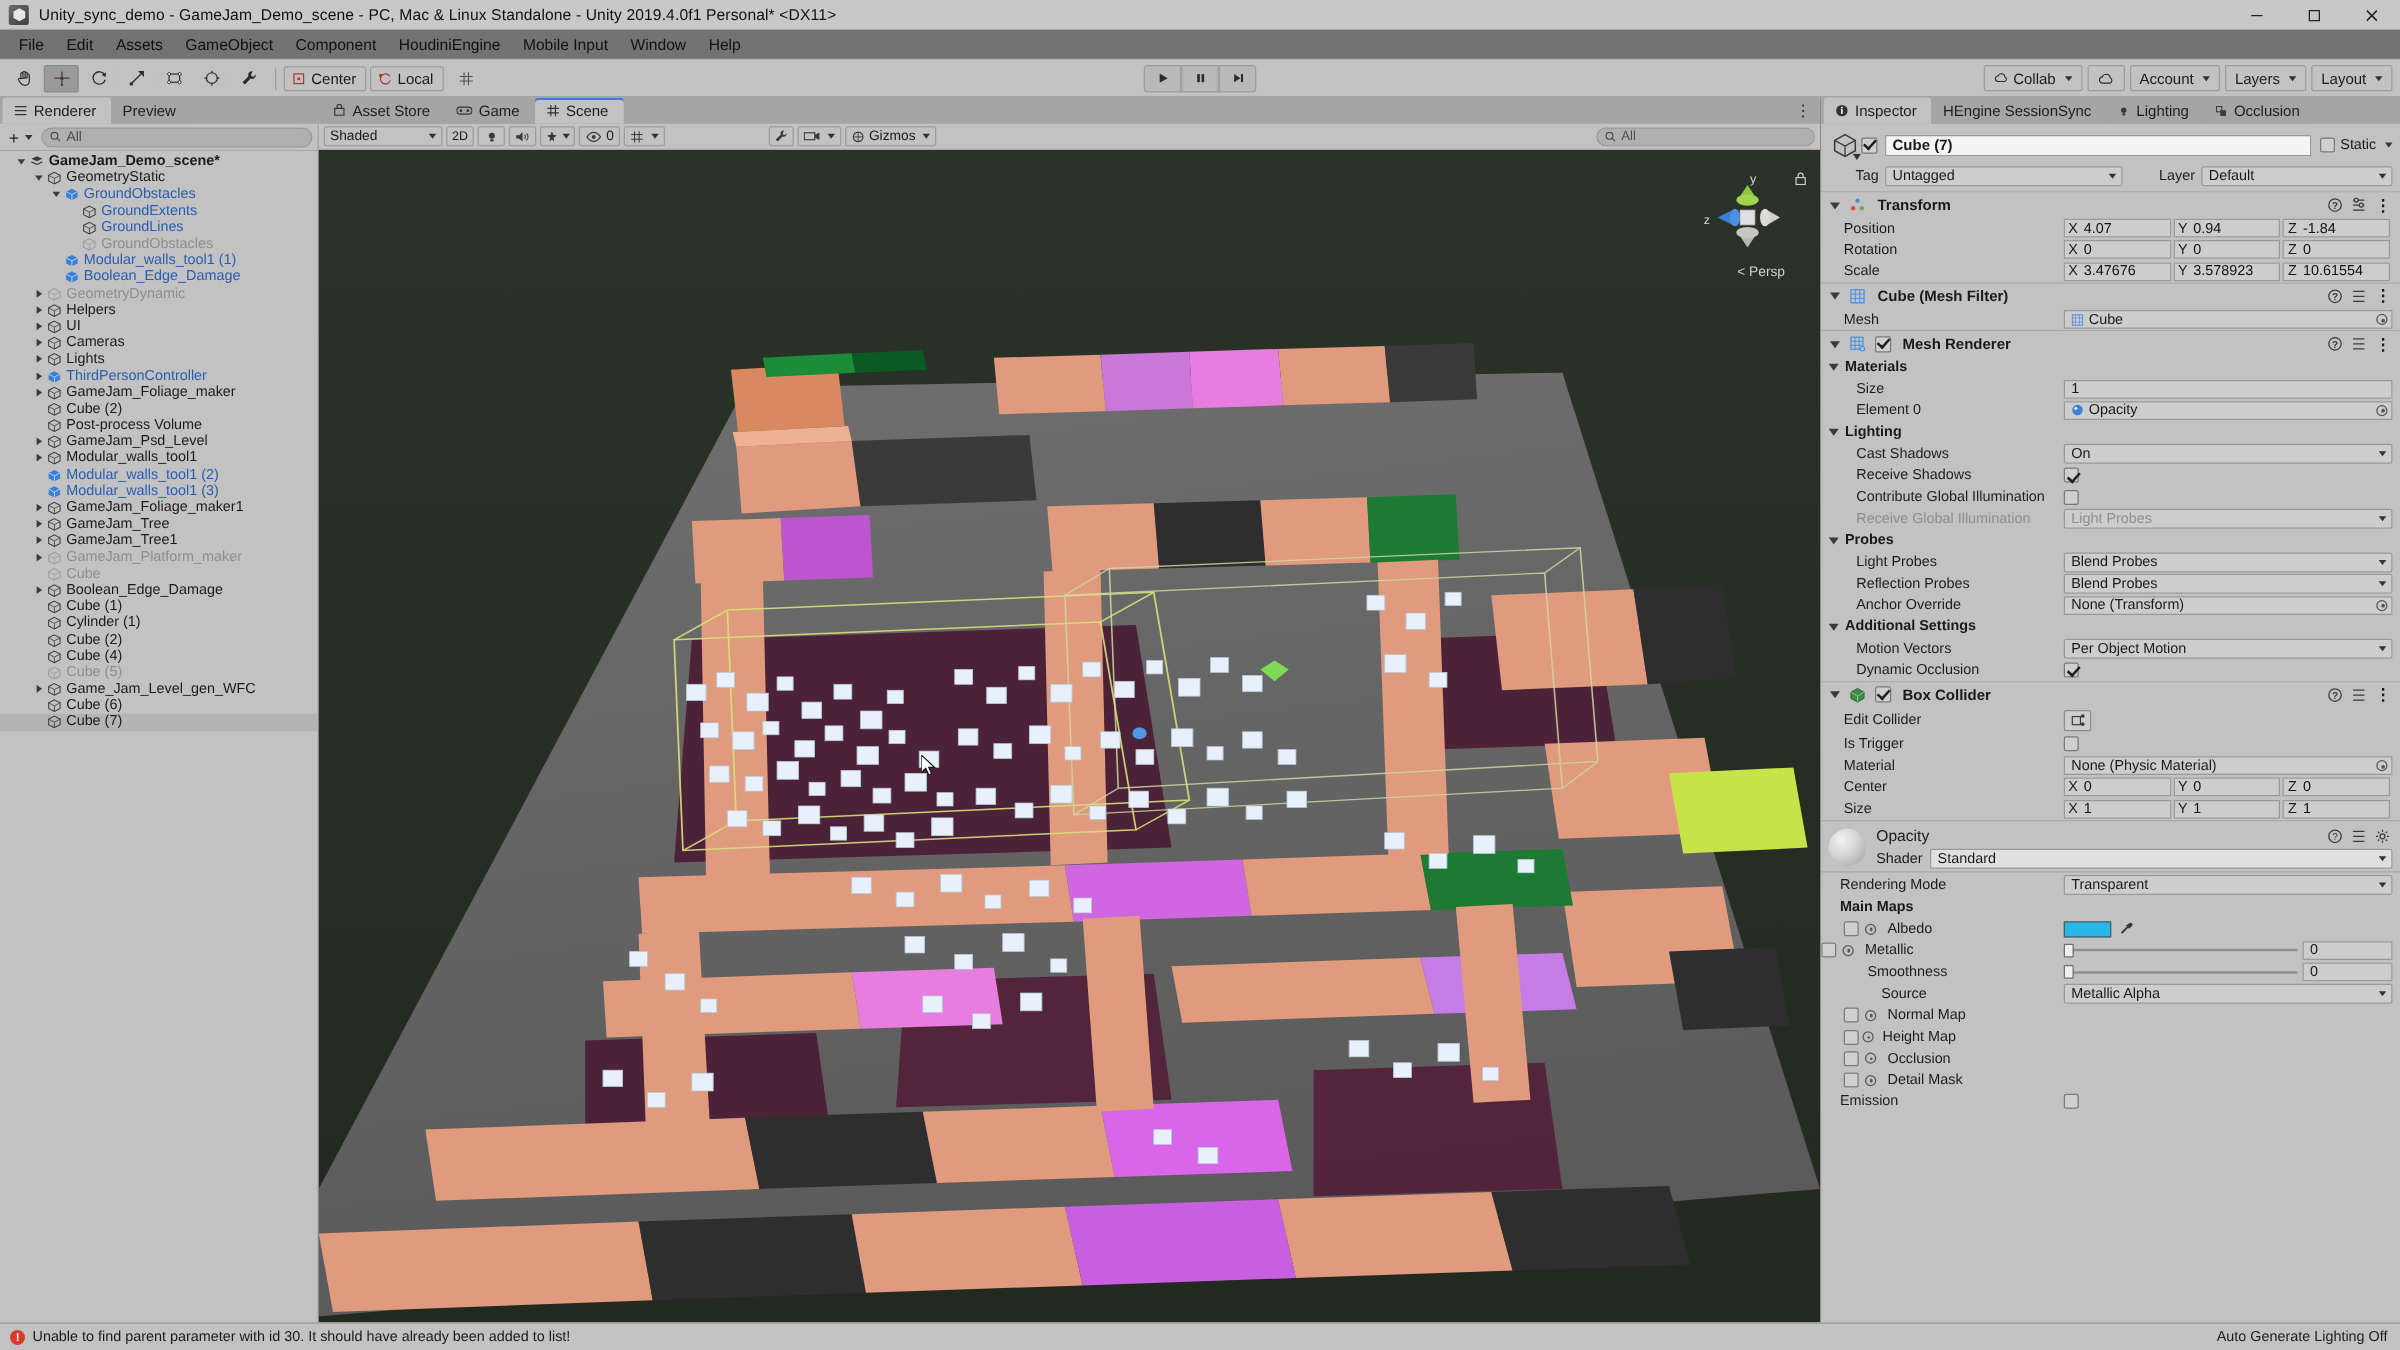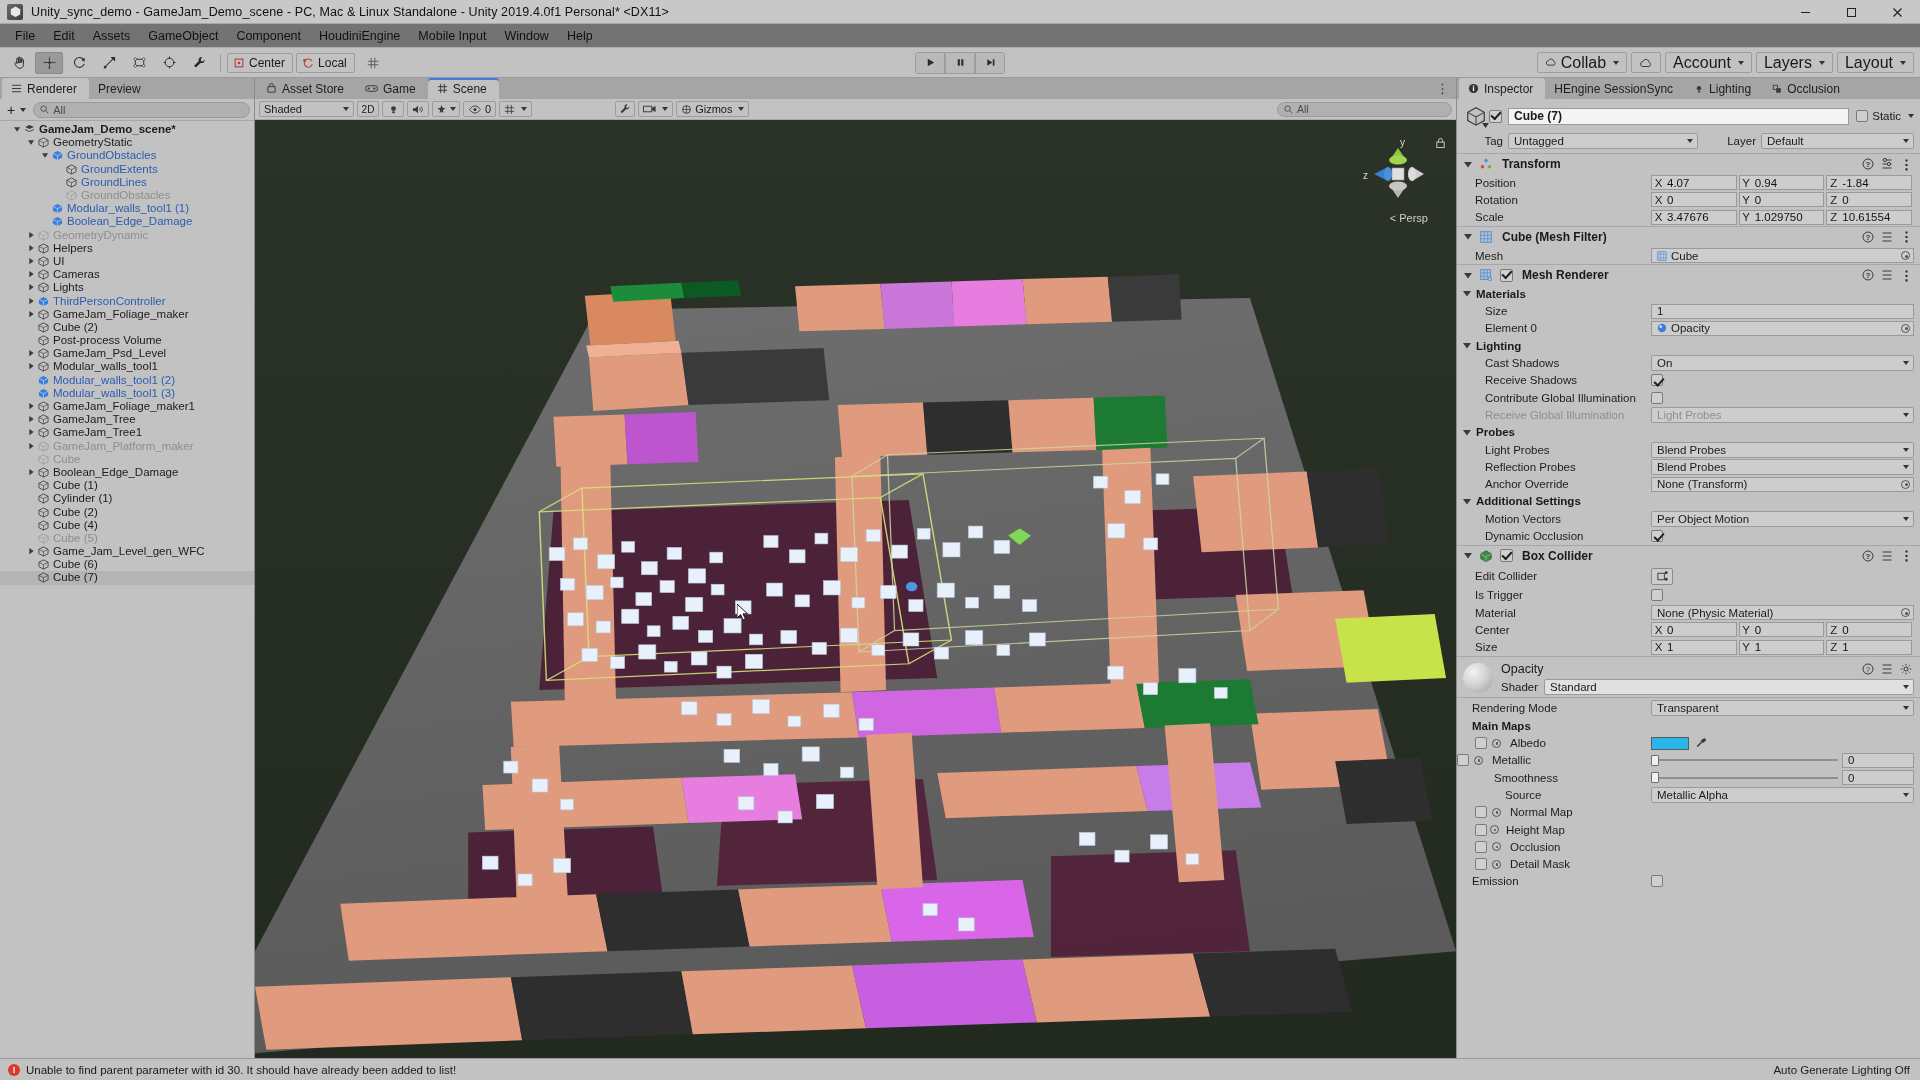--- a/index.html
+++ b/index.html
@@ -53,21 +53,21 @@
   .play-group{position:absolute;left:50%;transform:translateX(-50%);display:flex;gap:0}
   .play-btn{
     width:30px;height:22px;display:flex;align-items:center;justify-content:center;
     background:#b9b9b9;border:1px solid #9d9d9d;
   }
   .play-btn:first-child{border-radius:3px 0 0 3px}
   .play-btn:last-child{border-radius:0 3px 3px 0}
   .toolbar-right{position:absolute;right:6px;display:flex;align-items:center;gap:4px}
   .pill {
     height:21px;display:flex;align-items:center;gap:4px;padding:0 7px;
-    background:#c2c2c2;border:1px solid #9d9d9d;border-radius:2px;font-size:16px;white-space:nowrap;
+    background:#c2c2c2;border:1px solid #9d9d9d;border-radius:2px;font-size:12px;white-space:nowrap;
   }
   .caret{width:0;height:0;border-left:3.5px solid transparent;border-right:3.5px solid transparent;border-top:4px solid #333;margin-left:3px}
 
   
   .body { flex:1; display:flex; min-height:0; background:#9e9e9e; }
 
   
   .panel { display:flex; flex-direction:column; background:#c2c2c2; min-height:0;}
   .tabrow {
     height:21px;background:#a5a5a5;display:flex;align-items:flex-end;
@@ -1300,21 +1300,21 @@
               </div>
               <div class="row">
                 <div class="name">Scale</div>
                 <div class="ctrl vec3">
                   <div class="vfield">
                     <span class="ax">X</span>
                     <span class="vv">3.47676</span>
                   </div>
                   <div class="vfield">
                     <span class="ax">Y</span>
-                    <span class="vv">1.029750</span>
+                    <span class="vv">3.578923</span>
                   </div>
                   <div class="vfield">
                     <span class="ax">Z</span>
                     <span class="vv">10.61554</span>
                   </div>
                 </div>
               </div>
             </div>
         </div>
 

